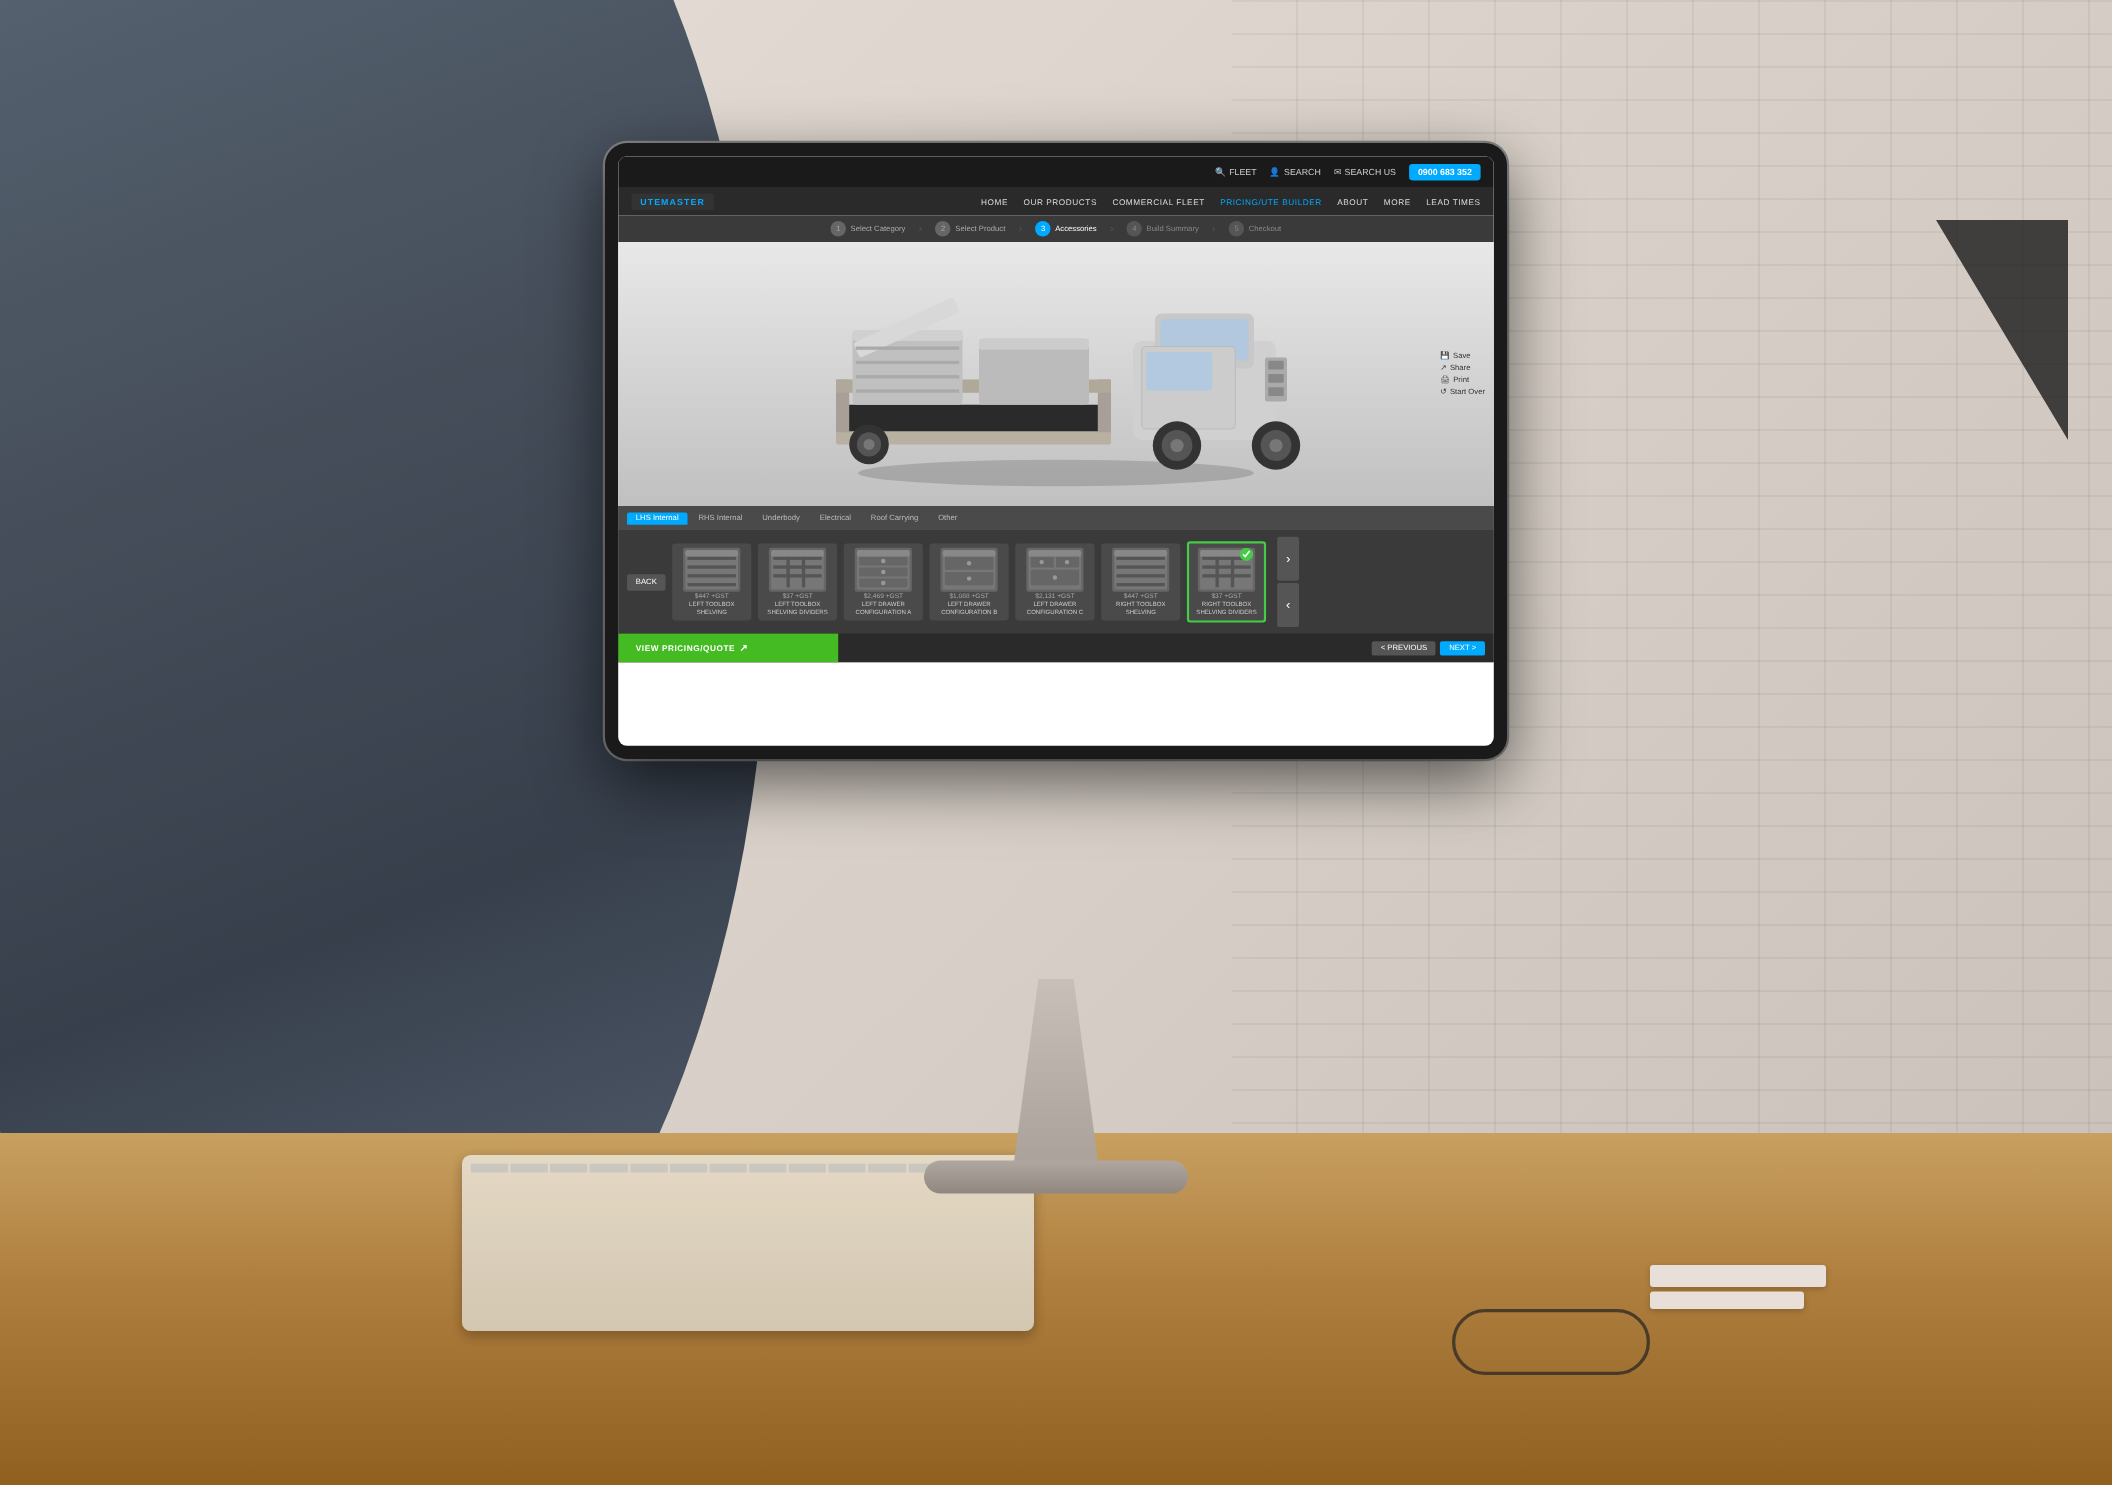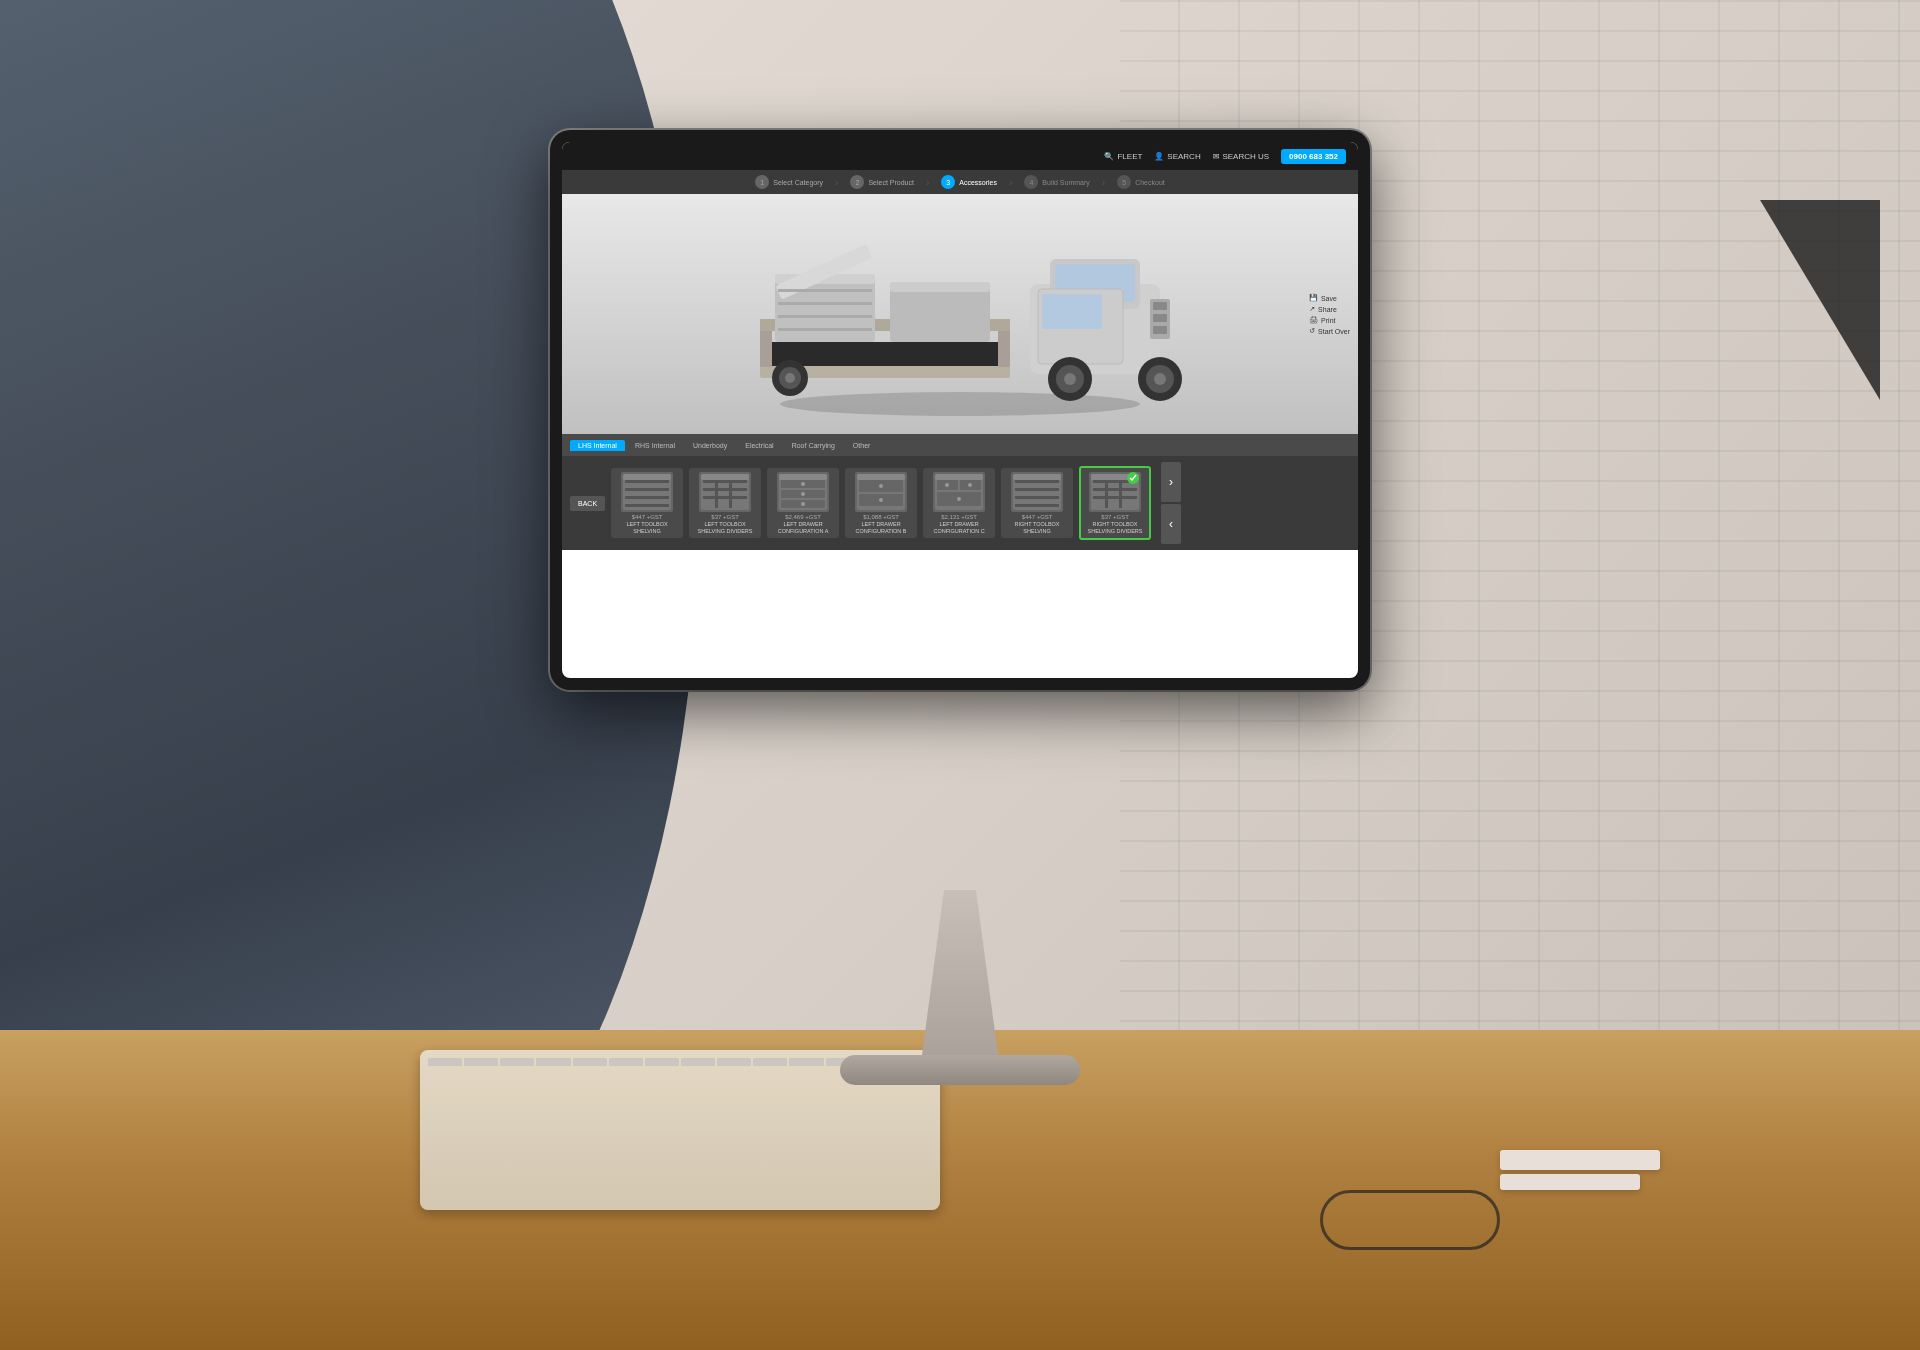--- a/index.html
+++ b/index.html
@@ -534,20 +534,34 @@
           <span>SEARCH</span>
         </div>
         <div class="top-bar-item">
           <span>✉</span>
           <span>SEARCH US</span>
         </div>
         <div class="phone-btn">0900 683 352</div>
       </div>
     </div>
 
+    <div class="main-nav">
+      <div class="logo">
+        <span>UTE</span><span style="color:#00aaff;">MASTER</span>
+      </div>
+      <div class="nav-items">
+        <span class="nav-item">HOME</span>
+        <span class="nav-item">OUR PRODUCTS</span>
+        <span class="nav-item">COMMERCIAL FLEET</span>
+        <span class="nav-item active">PRICING/UTE BUILDER</span>
+        <span class="nav-item">ABOUT</span>
+        <span class="nav-item">MORE</span>
+        <span class="nav-item">LEAD TIMES</span>
+      </div>
+    </div>
 
     <div class="steps-bar">
       <div class="step completed">
         <div class="step-num">1</div>
         <span>Select Category</span>
       </div>
       <span class="step-arrow">›</span>
       <div class="step completed">
         <div class="step-num">2</div>
         <span>Select Product</span>
@@ -780,16 +794,27 @@
           <div class="product-price">$37 +GST</div>
           <div class="product-name">RIGHT TOOLBOX SHELVING DIVIDERS</div>
         </div>
 
         <div style="display:flex;flex-direction:column;margin-left:4px;">
           <div class="nav-arrow" style="margin-bottom:2px;">›</div>
           <div class="nav-arrow">‹</div>
         </div>
       </div>
 
+      <div class="bottom-bar">
+        <div class="view-quote-btn">
+          <span>VIEW PRICING/QUOTE</span>
+          <span style="font-size:9px;">↗</span>
+        </div>
+        <div class="bottom-spacer"></div>
+        <div class="nav-buttons">
+          <div class="prev-btn">&lt; PREVIOUS</div>
+          <div class="next-btn">NEXT &gt;</div>
+        </div>
+      </div>
     </div>
 
   </div>
 </div>
 
 </body></html>

